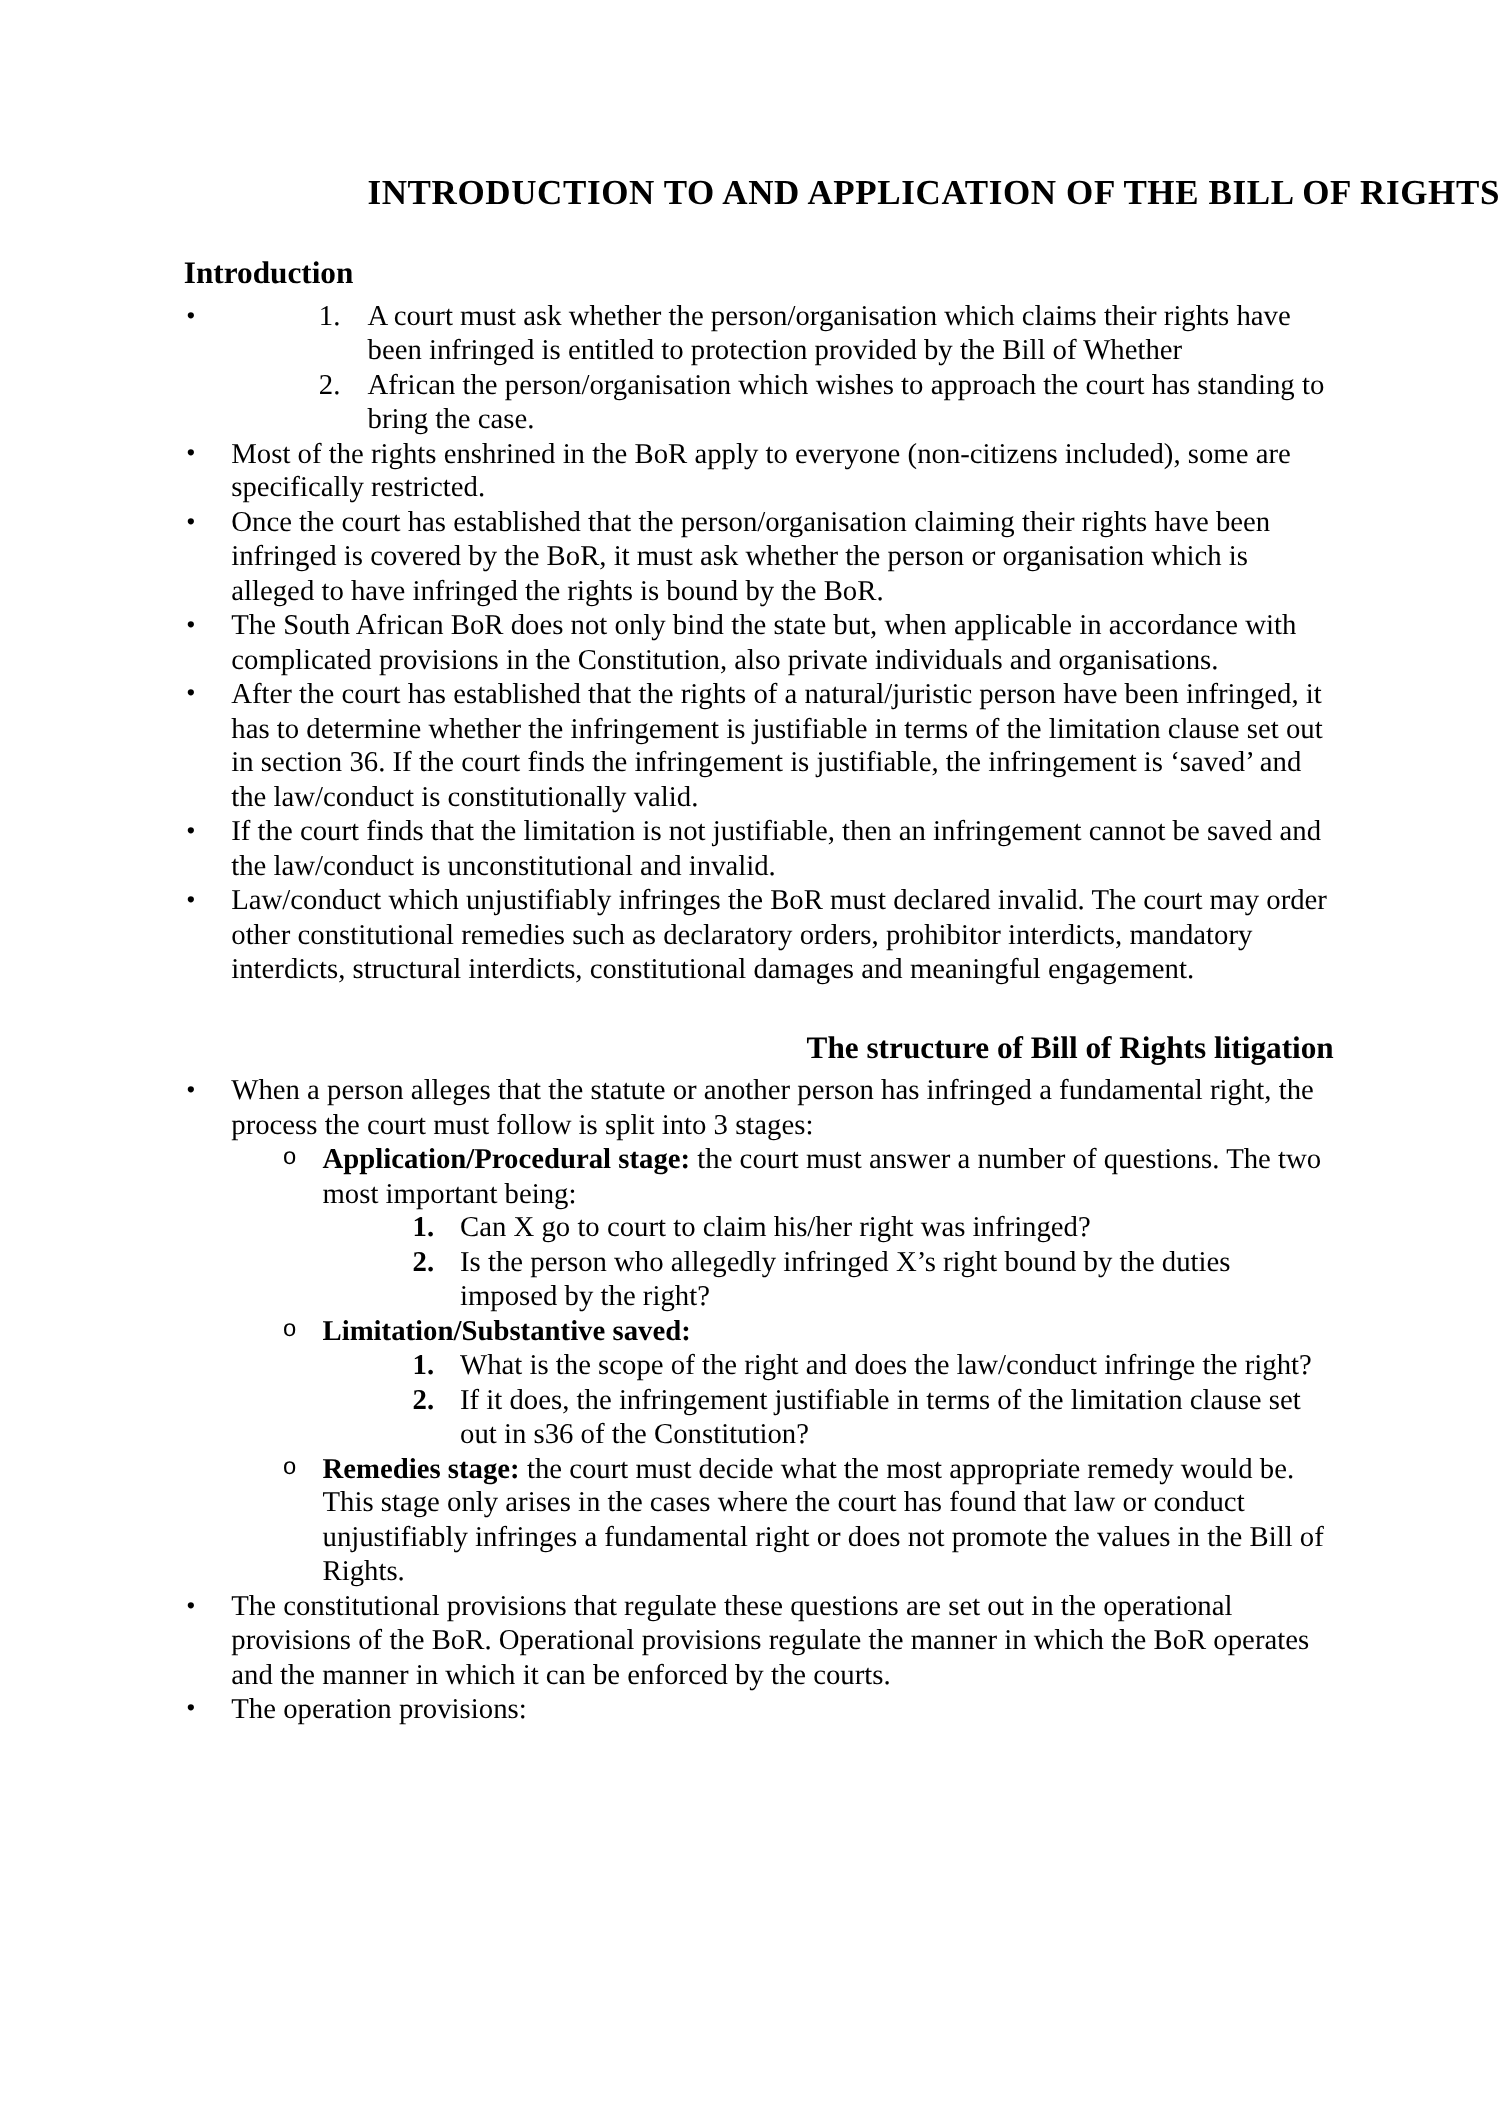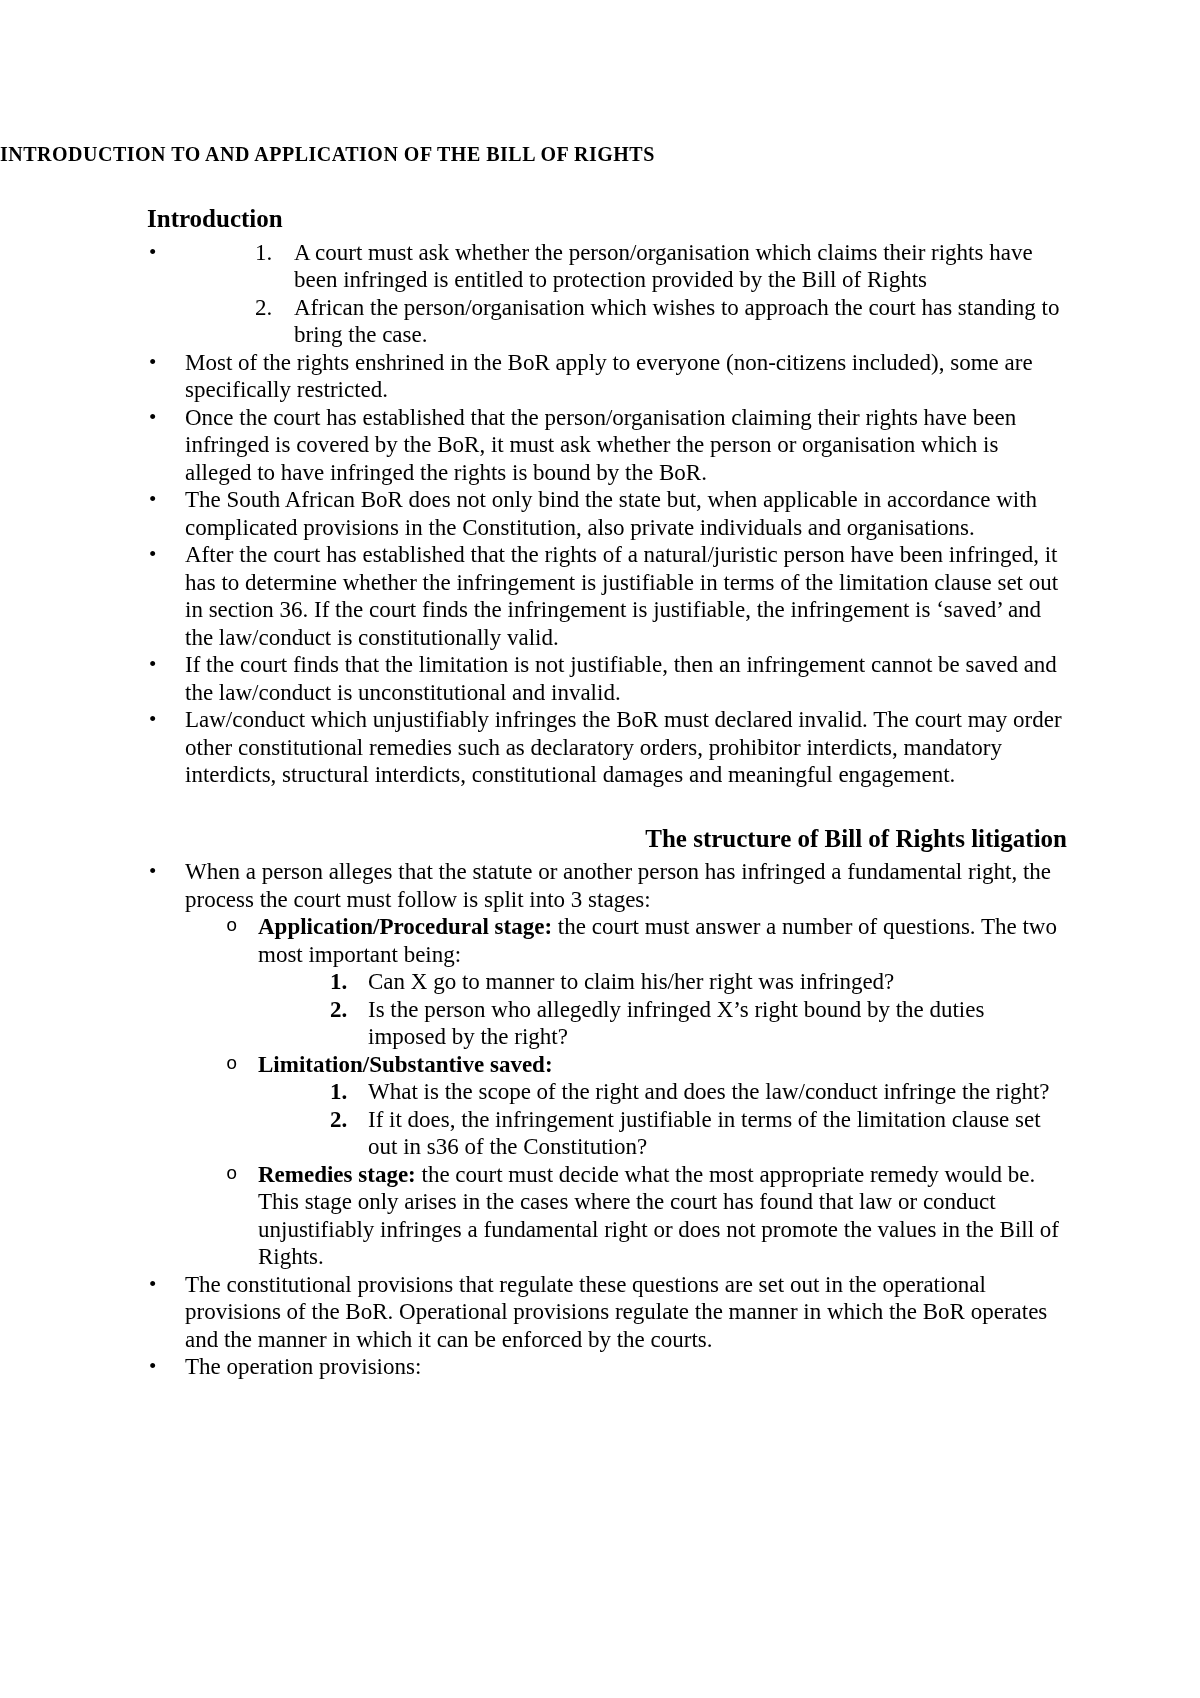--- a/index.html
+++ b/index.html
@@ -11,22 +11,22 @@
     color: #000000;
     font-family: "Liberation Serif", serif;
     font-size: 23px;
     line-height: 27.5px;
     overflow: hidden;
     box-sizing: border-box;
     padding-top: 138px;
   }
   .title {
     margin: 0 0 34px 0;
-    text-align: left;
-    font-size: 20px;
+    text-align: right;
+    font-size: 28px;
     line-height: 33px;
     font-weight: bold;
     letter-spacing: 0.5px;
   }
   .content {
     margin-left: 147px;
     width: 920px;
   }
   h2.heading {
     margin: 0 0 6px 0;
@@ -50,36 +50,36 @@
 </head>
 <body>
 
 <div class="page">
   <h1 class="title">INTRODUCTION TO AND APPLICATION OF THE BILL OF RIGHTS</h1>
   <div class="content">
     <section class="sec1">
       <h2 class="heading">Introduction</h2>
       <div class="items">
           <div class="item l1"><span class="marker">•</span></div>
-          <div class="item l2num"><span class="marker">1.</span><span class="runs"><span>A court must ask whether the person/organisation which claims their rights have been infringed is entitled to protection provided by the Bill of Rights</span></span></div>
+          <div class="item l2num"><span class="marker">1.</span><span class="runs"><span>A court must ask whether the person/organisation which claims their rights have been infringed is entitled to protection provided by the Bill of Whether</span></span></div>
           <div class="item l2num"><span class="marker">2.</span><span class="runs"><span>African the person/organisation which wishes to approach the court has standing to bring the case.</span></span></div>
           <div class="item l1"><span class="marker">•</span><span class="runs"><span>Most of the rights enshrined in the BoR apply to everyone (non-citizens included), some are specifically restricted.</span></span></div>
           <div class="item l1"><span class="marker">•</span><span class="runs"><span>Once the court has established that the person/organisation claiming their rights have been infringed is covered by the BoR, it must ask whether the person or organisation which is alleged to have infringed the rights is bound by the BoR.</span></span></div>
           <div class="item l1"><span class="marker">•</span><span class="runs"><span>The South African BoR does not only bind the state but, when applicable in accordance with complicated provisions in the Constitution, also private individuals and organisations.</span></span></div>
           <div class="item l1"><span class="marker">•</span><span class="runs"><span>After the court has established that the rights of a natural/juristic person have been infringed, it has to determine whether the infringement is justifiable in terms of the limitation clause set out in section 36. If the court finds the infringement is justifiable, the infringement is ‘saved’ and the law/conduct is constitutionally valid.</span></span></div>
           <div class="item l1"><span class="marker">•</span><span class="runs"><span>If the court finds that the limitation is not justifiable, then an infringement cannot be saved and the law/conduct is unconstitutional and invalid.</span></span></div>
           <div class="item l1"><span class="marker">•</span><span class="runs"><span>Law/conduct which unjustifiably infringes the BoR must declared invalid. The court may order other constitutional remedies such as declaratory orders, prohibitor interdicts, mandatory interdicts, structural interdicts, constitutional damages and meaningful engagement.</span></span></div>
         </div>
     </section>
     <section class="sec2">
       <h2 class="heading">The structure of Bill of Rights litigation</h2>
       <div class="items">
           <div class="item l1"><span class="marker">•</span><span class="runs"><span>When a person alleges that the statute or another person has infringed a fundamental right, the process the court must follow is split into 3 stages:</span></span></div>
           <div class="item l2o"><span class="marker">o</span><span class="runs"><span class="b">Application/Procedural stage:</span><span> the court must answer a number of questions. The two most important being:</span></span></div>
-          <div class="item l3num"><span class="marker">1.</span><span class="runs"><span>Can X go to manner to claim his/her right was infringed?</span></span></div>
+          <div class="item l3num"><span class="marker">1.</span><span class="runs"><span>Can X go to court to claim his/her right was infringed?</span></span></div>
           <div class="item l3num"><span class="marker">2.</span><span class="runs"><span>Is the person who allegedly infringed X’s right bound by the duties imposed by the right?</span></span></div>
           <div class="item l2o"><span class="marker">o</span><span class="runs"><span class="b">Limitation/Substantive saved:</span></span></div>
           <div class="item l3num"><span class="marker">1.</span><span class="runs"><span>What is the scope of the right and does the law/conduct infringe the right?</span></span></div>
           <div class="item l3num"><span class="marker">2.</span><span class="runs"><span>If it does, the infringement justifiable in terms of the limitation clause set out in s36 of the Constitution?</span></span></div>
           <div class="item l2o"><span class="marker">o</span><span class="runs"><span class="b">Remedies stage:</span><span> the court must decide what the most appropriate remedy would be. This stage only arises in the cases where the court has found that law or conduct unjustifiably infringes a fundamental right or does not promote the values in the Bill of Rights.</span></span></div>
           <div class="item l1"><span class="marker">•</span><span class="runs"><span>The constitutional provisions that regulate these questions are set out in the operational provisions of the BoR. Operational provisions regulate the manner in which the BoR operates and the manner in which it can be enforced by the courts.</span></span></div>
           <div class="item l1"><span class="marker">•</span><span class="runs"><span>The operation provisions:</span></span></div>
         </div>
     </section>
   </div>

